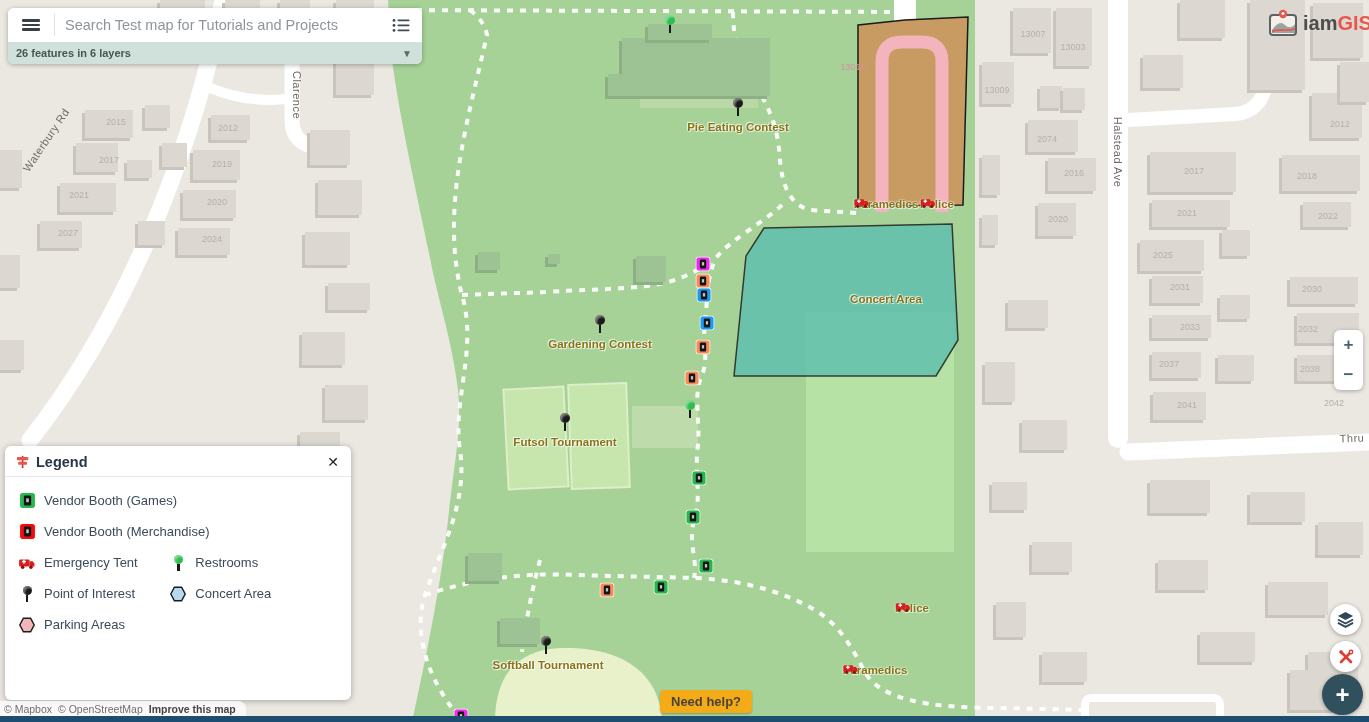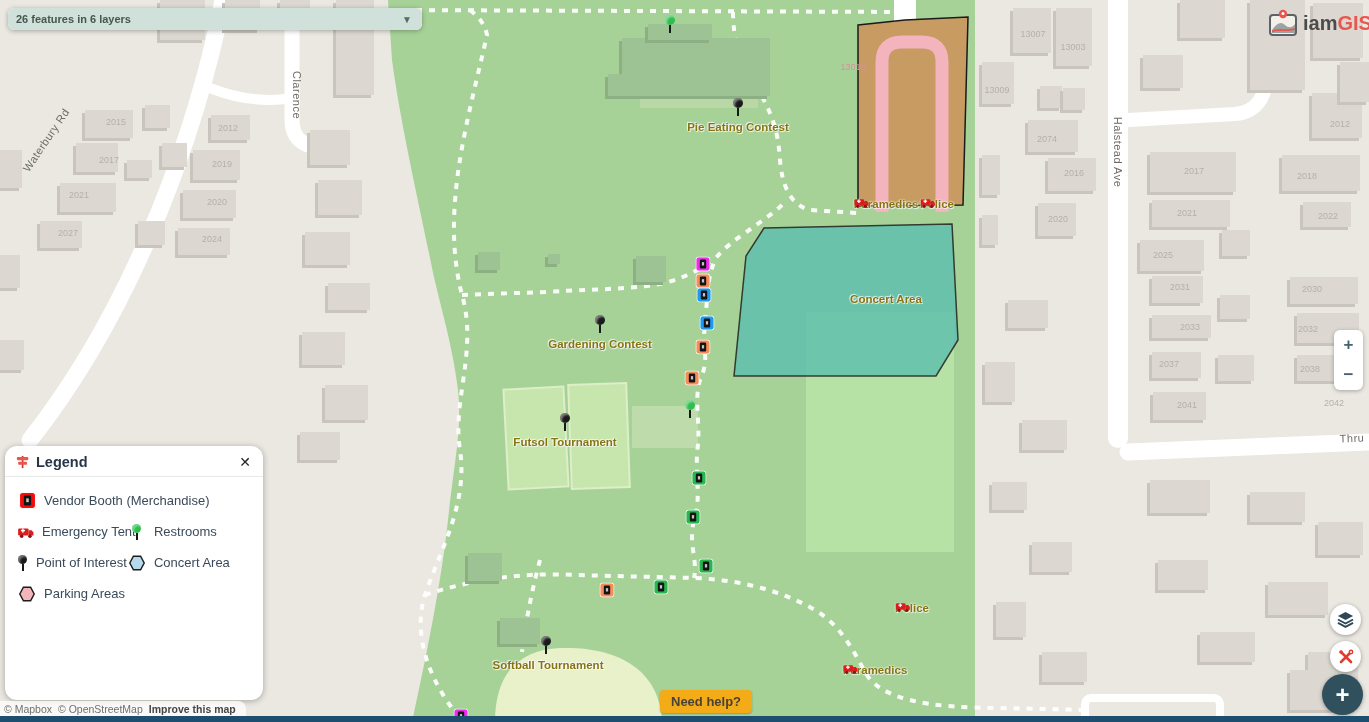--- a/index.html
+++ b/index.html
@@ -34,21 +34,21 @@
   .search-divider{width:1px;height:22px;background:#e3e3e3;}
   .search-input{flex:1;border:0;outline:0;font-family:"Liberation Sans",sans-serif;
       font-size:14.5px;color:#4a4f54;padding:0 10px;}
   .search-input::placeholder{color:#8d959b;}
   .list-btn{width:42px;display:flex;justify-content:center;cursor:pointer;}
   .features-bar{display:flex;align-items:center;justify-content:space-between;
       height:22px;background:#cfe1da;padding:0 10px 0 8px;cursor:pointer;}
   .features-bar .ftext{font-size:11px;font-weight:bold;color:#44584f;}
   .features-bar .caret{font-size:10px;color:#5a6a63;}
   
-  .legend{position:absolute;left:5px;top:446px;width:258px;height:254px;background:#fff;border-radius:12px;
+  .legend{position:absolute;left:5px;top:446px;width:346px;height:254px;background:#fff;border-radius:6px;
       box-shadow:0 1px 6px rgba(0,0,0,.3);box-sizing:border-box;}
   .legend-head{display:flex;align-items:center;height:28px;padding:2px 10px 0 10px;border-bottom:1px solid #e8e8e8;}
   .legend-head .ltitle{font-size:14.5px;font-weight:bold;color:#273649;margin-left:6px;flex:1;}
   .legend-close{font-size:14px;color:#222;cursor:pointer;padding:0 2px;}
   .legend-body{padding:8px 12px 0 12px;}
   .legend-row{display:flex;align-items:center;height:31px;}
   .legend-item{display:flex;align-items:center;}
   .legend-item.col1{width:47%;}
   .legend-item .licon{width:20px;display:flex;justify-content:center;line-height:0;}
   .legend-item .llabel{font-size:13px;color:#3b4a5a;margin-left:7px;white-space:nowrap;}
@@ -408,20 +408,43 @@
     <div id="plabels">
         <div class="place-label" style="left: 738px; top: 121px;">Pie Eating Contest</div>
         <div class="place-label" style="left: 600px; top: 338px;">Gardening Contest</div>
         <div class="place-label" style="left: 565px; top: 436px;">Futsol Tournament</div>
         <div class="place-label" style="left: 548px; top: 659px;">Softball Tournament</div>
         <div class="place-label" style="left: 886px; top: 293px;">Concert Area</div>
       </div>
   </div>
 
   <div class="search-panel">
+    <div class="search-row">
+      <div class="burger">
+        <div>
+            <span></span>
+            <span></span>
+            <span></span>
+          </div>
+      </div>
+      <div class="search-divider"></div>
+      <input class="search-input" placeholder="Search Test map for Tutorials and Projects" style="">
+      <div class="list-btn">
+        <svg width="18" height="15" viewBox="0 0 18 15">
+          <g fill="#3f4a52">
+            <circle cx="2" cy="2.4" r="1.4"></circle>
+              <rect x="5.5" y="1.6" width="12" height="1.7" rx=".8"></rect>
+            <circle cx="2" cy="7.4" r="1.4"></circle>
+              <rect x="5.5" y="6.6" width="12" height="1.7" rx=".8"></rect>
+            <circle cx="2" cy="12.4" r="1.4"></circle>
+              <rect x="5.5" y="11.6" width="12" height="1.7" rx=".8"></rect>
+          </g>
+        </svg>
+      </div>
+    </div>
     <div class="features-bar">
       <span class="ftext">26 features in 6 layers</span>
       <span class="caret">▼</span>
     </div>
   </div>
 
   <div class="legend">
     <div class="legend-head">
       <svg width="15" height="16" viewBox="0 0 16 16">
         <rect x="7.2" y="1.5" width="1.8" height="13" fill="#c0392b"></rect>
@@ -429,20 +452,32 @@
         <rect x="3.4" y="7.6" width="9.4" height="3.4" rx="1" fill="#e8574d"></rect>
       </svg>
       <span class="ltitle">Legend</span>
       <span class="legend-close">✕</span>
     </div>
     <div class="legend-body" id="legend-body">
         <div class="legend-row">
           <div class="legend-item">
             <span class="licon">
               <svg width="17" height="17" viewBox="0 0 16 16">
+  <rect x="0.5" y="0.5" width="15" height="15" rx="3" fill="#28b64e" stroke="rgba(255,255,255,.95)"></rect>
+  <rect x="4.6" y="3.2" width="6.8" height="9.6" rx="1.2" fill="#141414"></rect>
+  <rect x="6.8" y="6" width="2.4" height="3.6" fill="rgba(255,255,255,.75)"></rect>
+              </svg>
+            </span>
+                    <span class="llabel">Vendor Booth (Games)</span>
+          </div>
+        </div>
+        <div class="legend-row">
+          <div class="legend-item">
+            <span class="licon">
+              <svg width="17" height="17" viewBox="0 0 16 16">
   <rect x="0.5" y="0.5" width="15" height="15" rx="3" fill="#f20d0d" stroke="rgba(255,255,255,.95)"></rect>
   <rect x="4.6" y="3.2" width="6.8" height="9.6" rx="1.2" fill="#141414"></rect>
   <rect x="6.8" y="6" width="2.4" height="3.6" fill="rgba(255,255,255,.75)"></rect>
               </svg>
             </span>
                     <span class="llabel">Vendor Booth (Merchandise)</span>
           </div>
         </div>
         <div class="legend-row">
           <div class="legend-item col1">

